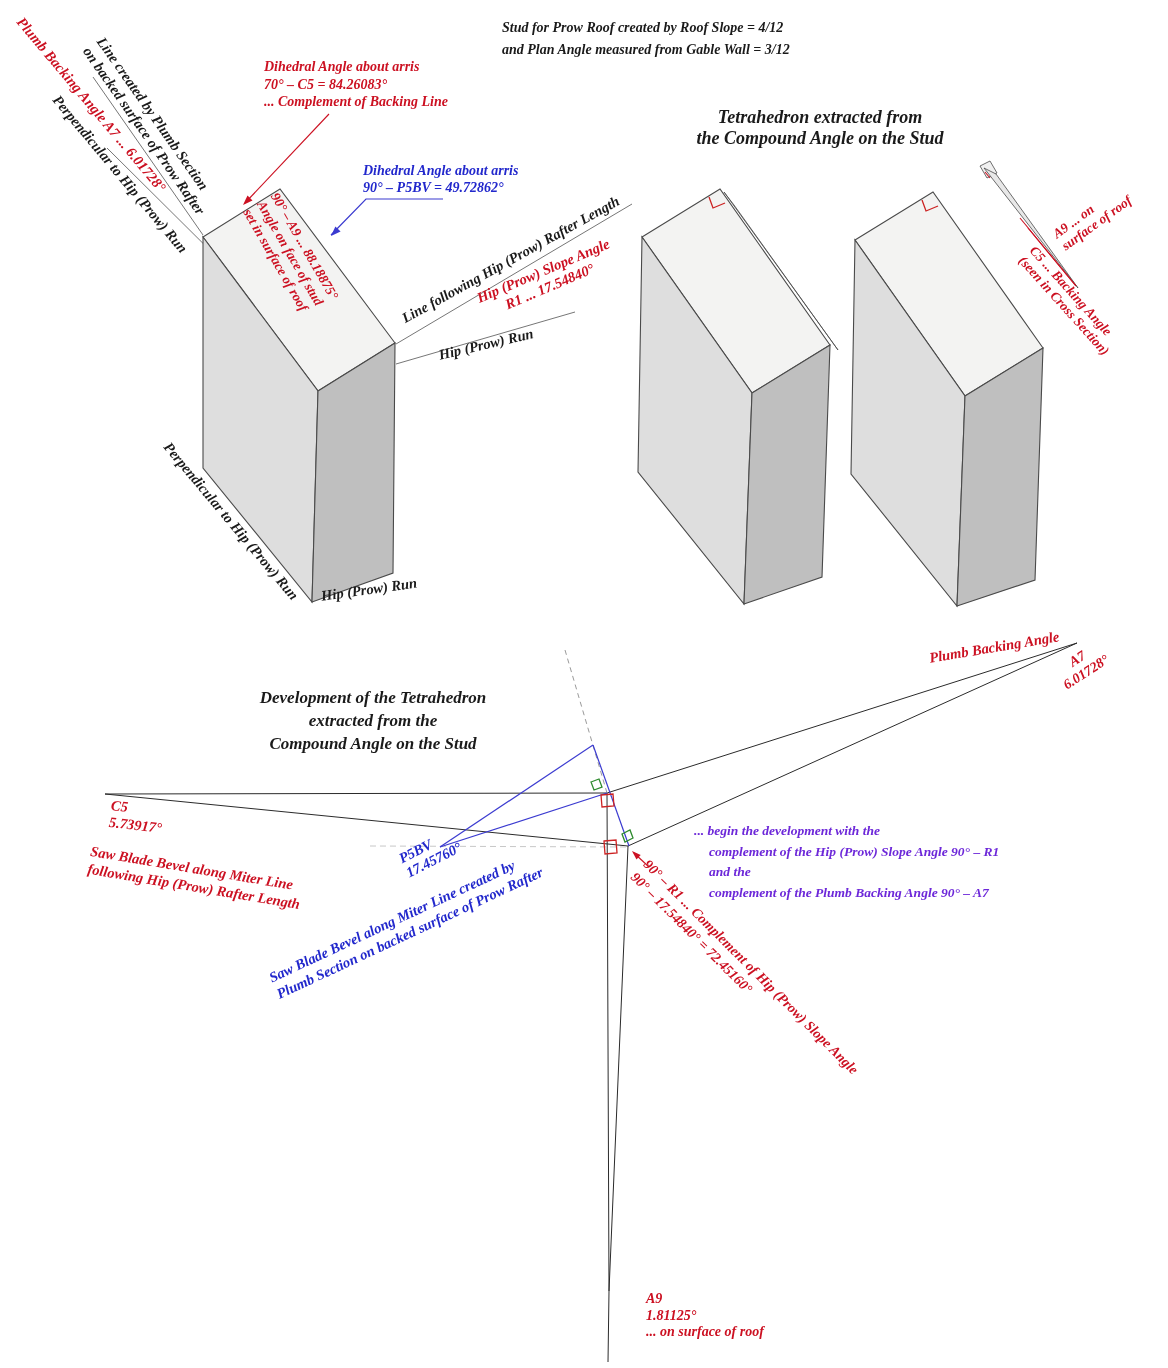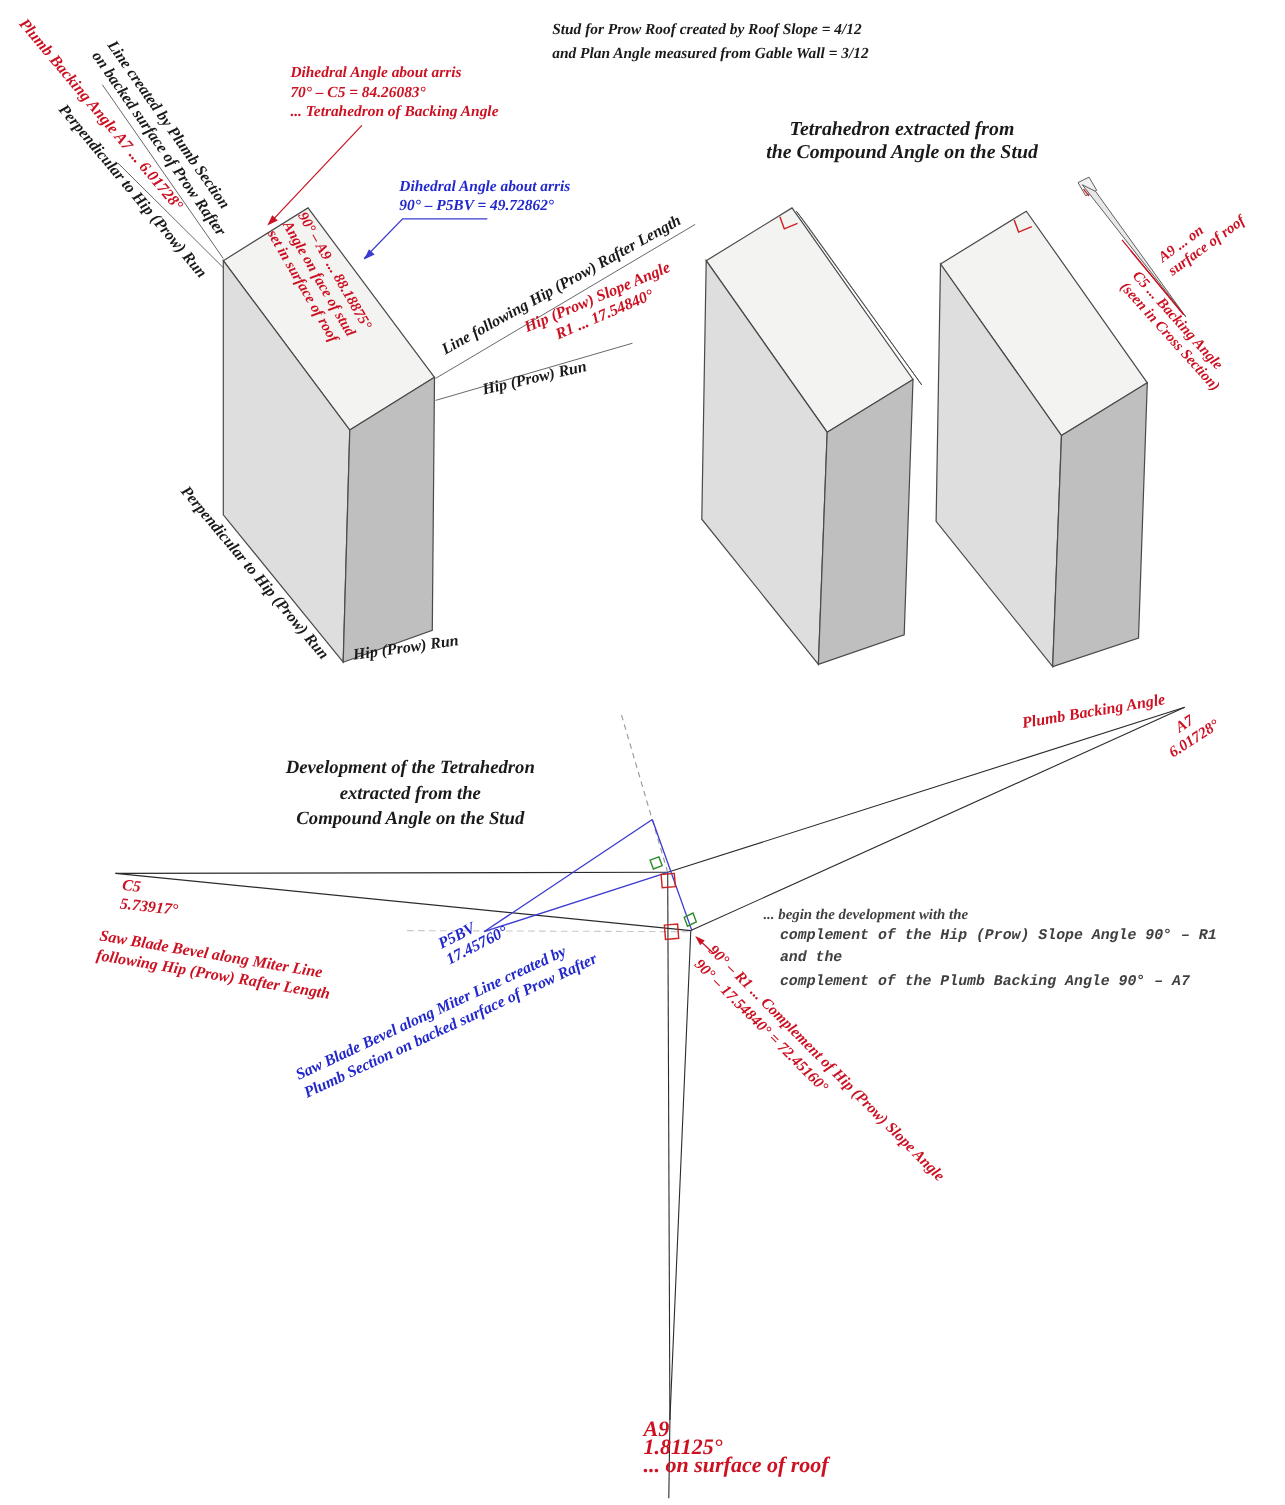--- a/index.html
+++ b/index.html
@@ -3,21 +3,21 @@
 <meta charset="utf-8">
 <style>
   html,body{margin:0;padding:0;background:#fff;}
   #canvas{position:relative;width:1168px;height:1368px;background:#ffffff;overflow:hidden;
           font-family:"Liberation Serif",serif;}
   #geom{position:absolute;left:0;top:0;}
   .lbl{position:absolute;transform-origin:0 0;font-weight:bold;font-style:italic;
        white-space:nowrap;color:#1a1a1a;}
   .red{color:#cc1122;}
   .blue{color:#2228cc;}
-  .navy{color:#404040;}
+  .navy{color:#6d28d9;}
   .ctr{text-align:center;}
 
   #main-title{left:502px;top:17px;font-size:14px;line-height:22px;}
   #tetra-title{left:650px;top:107px;width:340px;font-size:18px;line-height:21px;}
   #dev-title{left:238px;top:686px;width:270px;font-size:17px;line-height:23px;}
   #dihedral-red{left:264px;top:58px;font-size:14px;line-height:17.5px;}
   #dihedral-blue{left:363px;top:162px;font-size:14px;line-height:17px;}
   #plumb-backing{left:26px;top:14px;font-size:14.5px;transform:rotate(50deg);}
   #line-created{left:107px;top:34px;font-size:14.5px;line-height:17px;transform:rotate(55deg);}
   #perp-top{left:62px;top:92px;font-size:14.5px;transform:rotate(50deg);}
@@ -29,23 +29,23 @@
   #hip-run-bottom{left:320px;top:588px;font-size:14.5px;transform:rotate(-8deg);}
   #a9-surface{left:1050px;top:229px;font-size:13.5px;line-height:15px;transform:rotate(-36deg);}
   #c5-backing{left:1038px;top:243px;font-size:13.5px;line-height:15px;transform:rotate(48deg);}
   #plumb-backing-dev{left:928px;top:650px;font-size:14.5px;transform:rotate(-9.5deg);}
   #a7-label{left:1043px;top:672px;width:72px;font-size:14px;line-height:16px;transform:rotate(-33deg);}
   #c5-dev{left:112px;top:797px;font-size:14.5px;line-height:17px;transform:rotate(6.5deg);}
   #saw-red{left:92px;top:843px;font-size:14.5px;line-height:17.5px;transform:rotate(9.5deg);}
   #p5bv{left:396px;top:852px;font-size:14.5px;line-height:16px;transform:rotate(-27deg);}
   #saw-blue{left:266px;top:970px;font-size:14.5px;line-height:18px;transform:rotate(-25deg);}
   #begin-note{left:694px;top:821px;font-size:13.5px;line-height:20.5px;}
-  #begin-note div:not(:first-child){padding-left:15px;font-family:Liberation Mono, monospace;}
+  #begin-note div:not(:first-child){padding-left:15px;}
   #comp-r1{left:652px;top:856px;font-size:14px;line-height:17.5px;transform:rotate(45deg);}
-  #a9-dev{left:585px;top:1291px;font-size:20px;line-height:16.5px;}
+  #a9-dev{left:646px;top:1291px;font-size:14px;line-height:16.5px;}
 
   .face-top{fill:#f3f3f2;stroke:#4a4a4a;stroke-width:1.1;}
   .face-front{fill:#dedede;stroke:#4a4a4a;stroke-width:1.1;}
   .face-side{fill:#bfbfbf;stroke:#4a4a4a;stroke-width:1.1;}
   .leader{stroke:#666;stroke-width:0.9;fill:none;}
   .devline{stroke:#2b2b2b;stroke-width:1;fill:none;}
   .dash1{stroke:#9a9a9a;stroke-width:1;stroke-dasharray:5 4;fill:none;}
   .dash2{stroke:#c8c8c8;stroke-width:1;stroke-dasharray:6 4;fill:none;}
   .blueline{stroke:#3b3bd0;stroke-width:1.2;fill:none;}
   .redline{stroke:#cc1122;stroke-width:1.1;fill:none;}
@@ -140,21 +140,21 @@
   </div>
 
   <div class="lbl ctr" id="tetra-title">
     <div>Tetrahedron extracted from</div>
     <div>the Compound Angle on the Stud</div>
   </div>
 
   <div class="lbl red" id="dihedral-red">
     <div>Dihedral Angle about arris</div>
     <div>70° – C5 = 84.26083°</div>
-    <div>... Tetrahedron of Backing Angle</div>
+    <div>... Complement of Backing Line</div>
   </div>
 
   <div class="lbl blue" id="dihedral-blue">
     <div>Dihedral Angle about arris</div>
     <div>90° – P5BV = 49.72862°</div>
   </div>
 
   <div class="lbl red" id="plumb-backing">Plumb Backing Angle   A7 ... 6.01728°</div>
 
   <div class="lbl" id="line-created">

